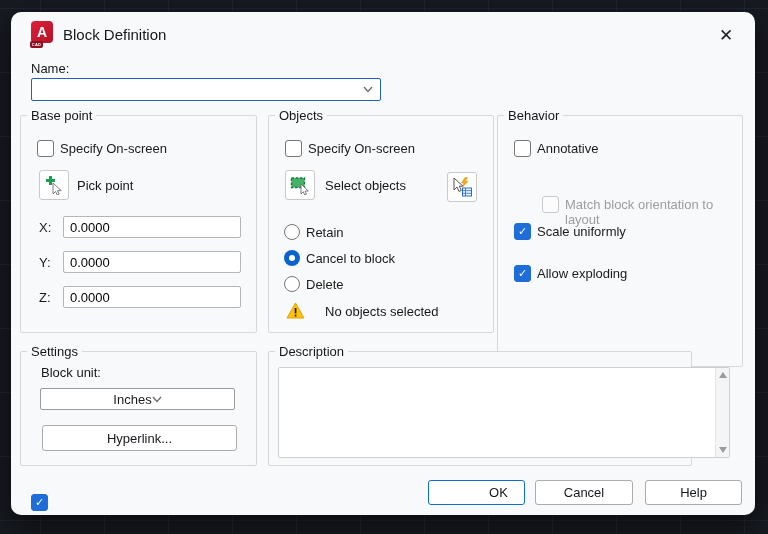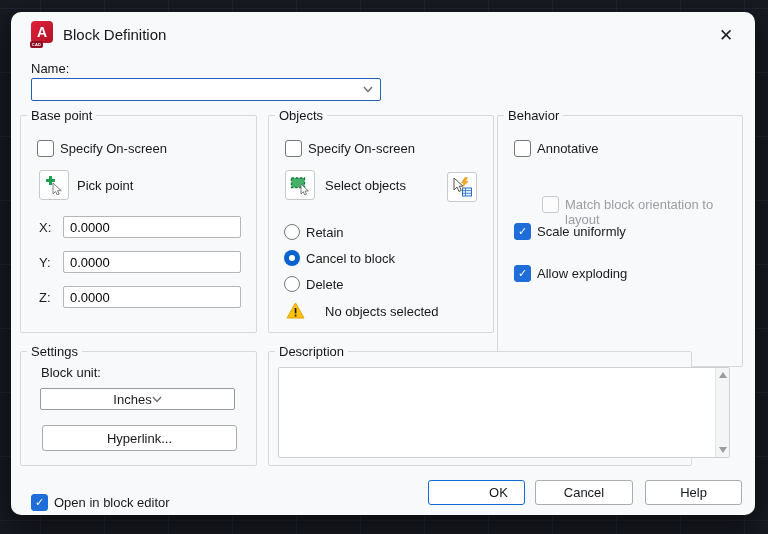--- a/index.html
+++ b/index.html
@@ -214,18 +214,17 @@
       <textarea style=""></textarea>
       <div class="vscroll">
         <span class="arr up"></span>
         <span class="arr down"></span>
       </div>
     </div>
   </div>
 
   <div class="check footer-check">
     <span class="box checked">✓</span>
-    <span class="txt">Open in block editor</span>
   </div>
   <button class="btn default btn-ok">OK</button>
   <button class="btn btn-cancel">Cancel</button>
   <button class="btn btn-help">Help</button>
 </div>
 
 </body></html>

